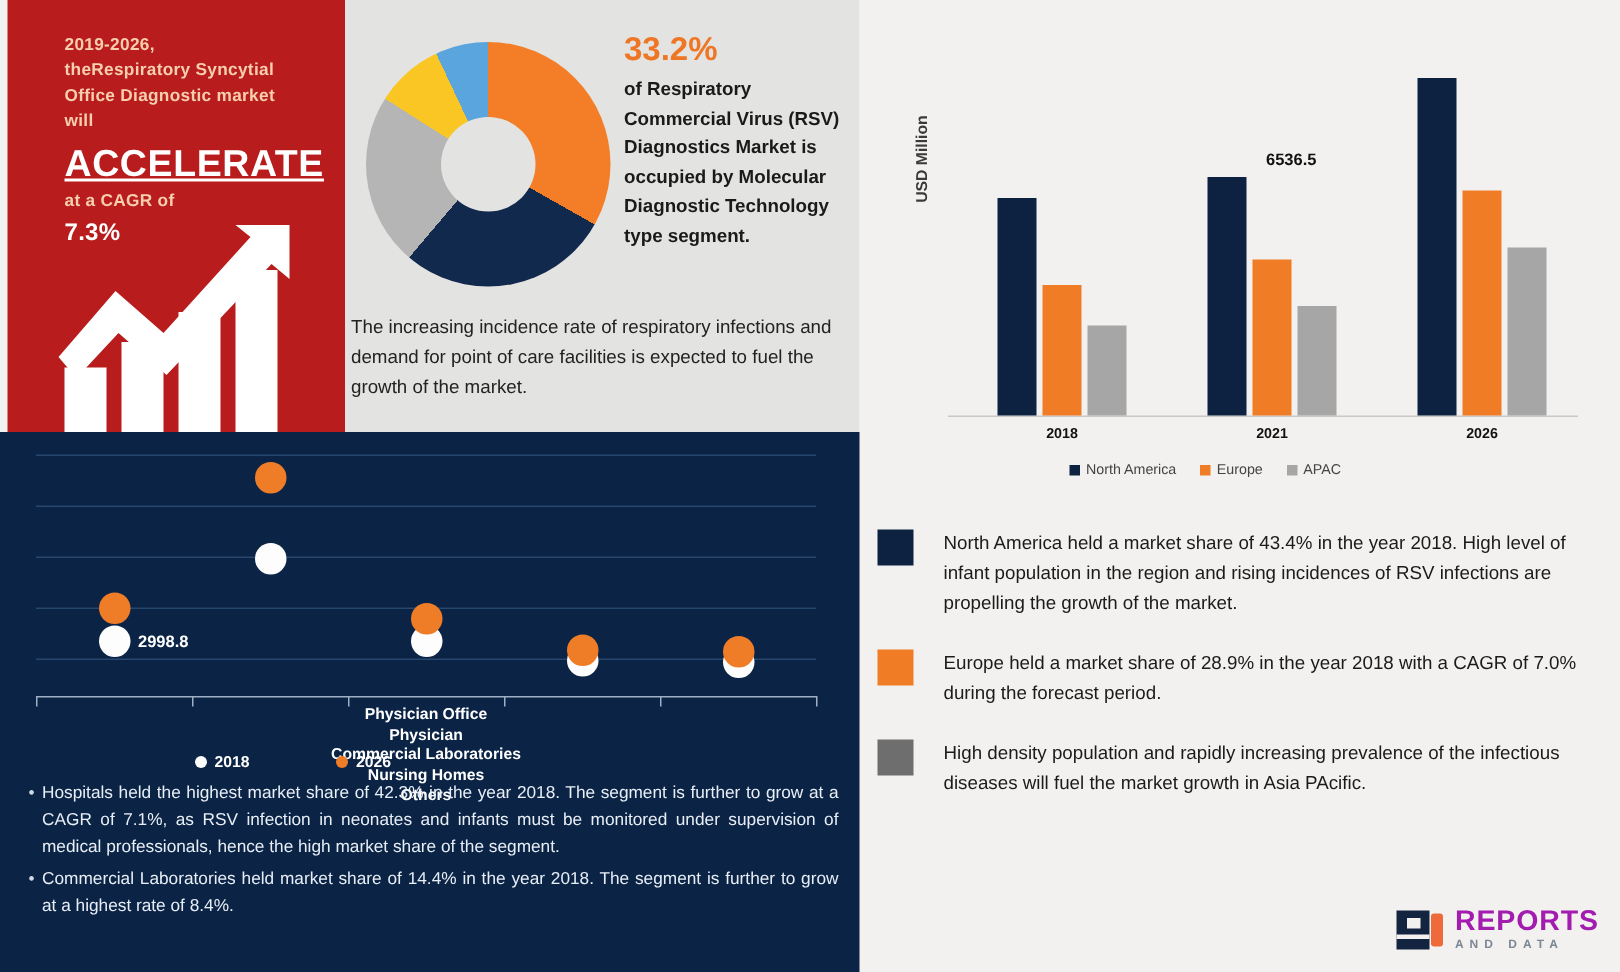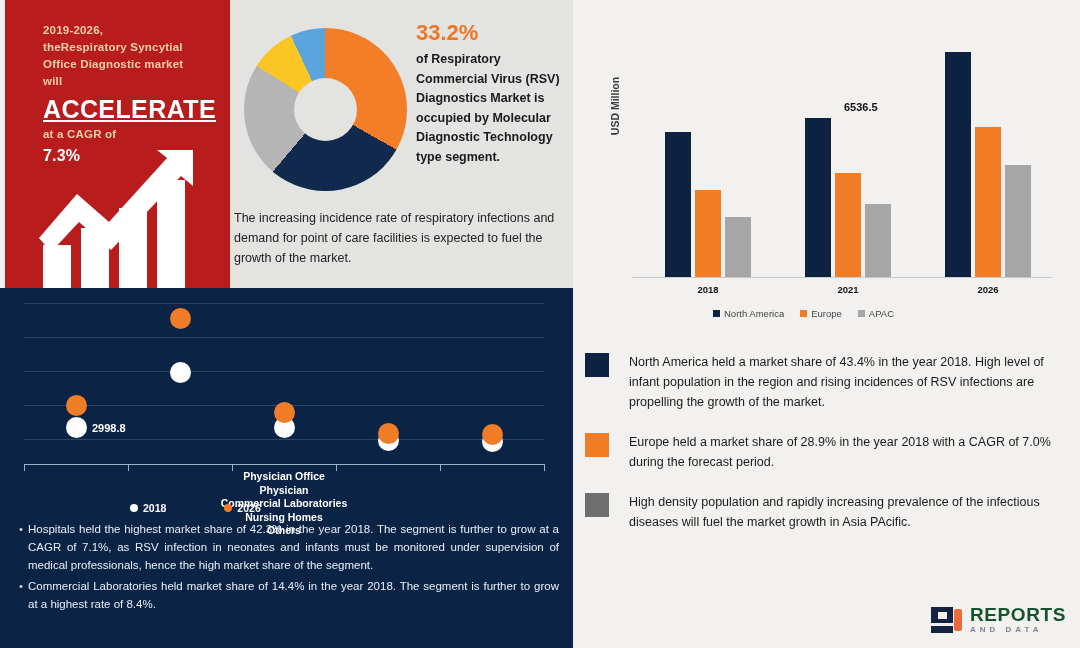--- a/index.html
+++ b/index.html
@@ -66,21 +66,21 @@
   .rl-swatch{width:24px;height:24px;flex:0 0 24px;margin-right:20px;margin-top:1px;}
   .rl-txt{flex:1;color:#1b1b1b;font-size:12.5px;line-height:20px;}
 
   .logo{position:absolute;right:14px;bottom:14px;display:flex;align-items:center;gap:7px;}
   .logo-mark{position:relative;width:32px;height:26px;}
   .lm-navy{position:absolute;left:0;top:0;width:22px;height:26px;background:#12243f;}
   .lm-hole{position:absolute;left:7px;top:5px;width:9px;height:7px;background:#f2f1ef;}
   .lm-slot{position:absolute;left:0;top:16px;width:22px;height:3px;background:#f2f1ef;}
   .lm-orange{position:absolute;left:23px;top:2px;width:8px;height:22px;background:#ef6a3a;border-radius:2px;}
   .logo-text{line-height:1;}
-  .lt-main{color:#14532d;font-size:19px;font-weight:800;letter-spacing:.6px;}
+  .lt-main{color:#a21caf;font-size:19px;font-weight:800;letter-spacing:.6px;}
   .lt-sub{color:#7b8794;font-size:8px;font-weight:700;letter-spacing:4px;margin-top:2px;}
 </style>
 </head>
 <body>
 
 <div id="root">
 
   <div class="panel-orange">
     <div class="po-text">
       <span>2019-2026,</span><br>

